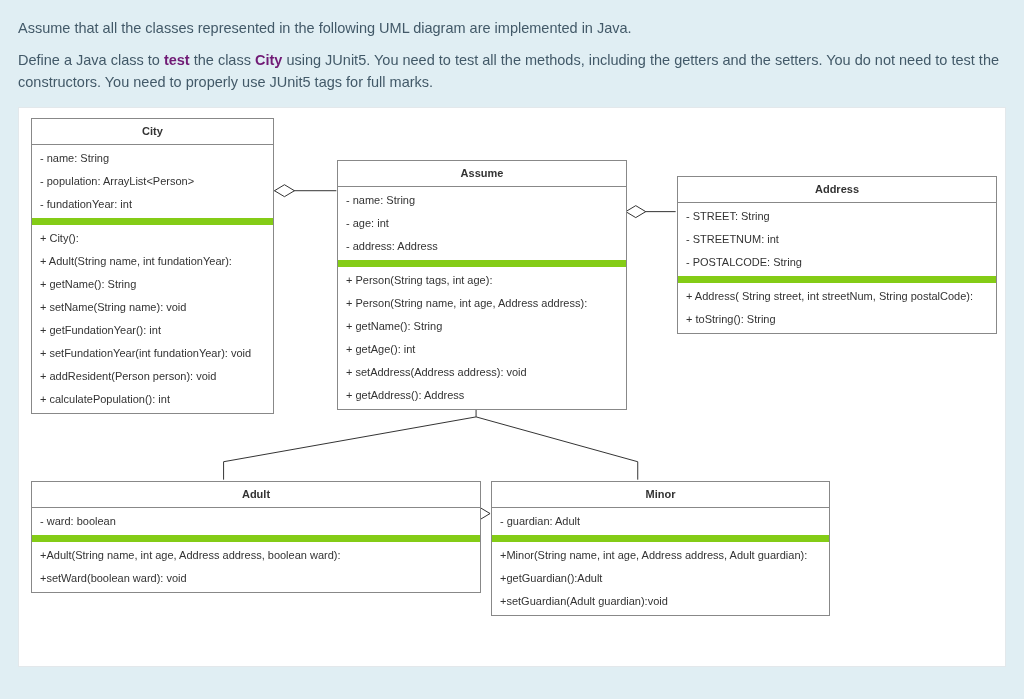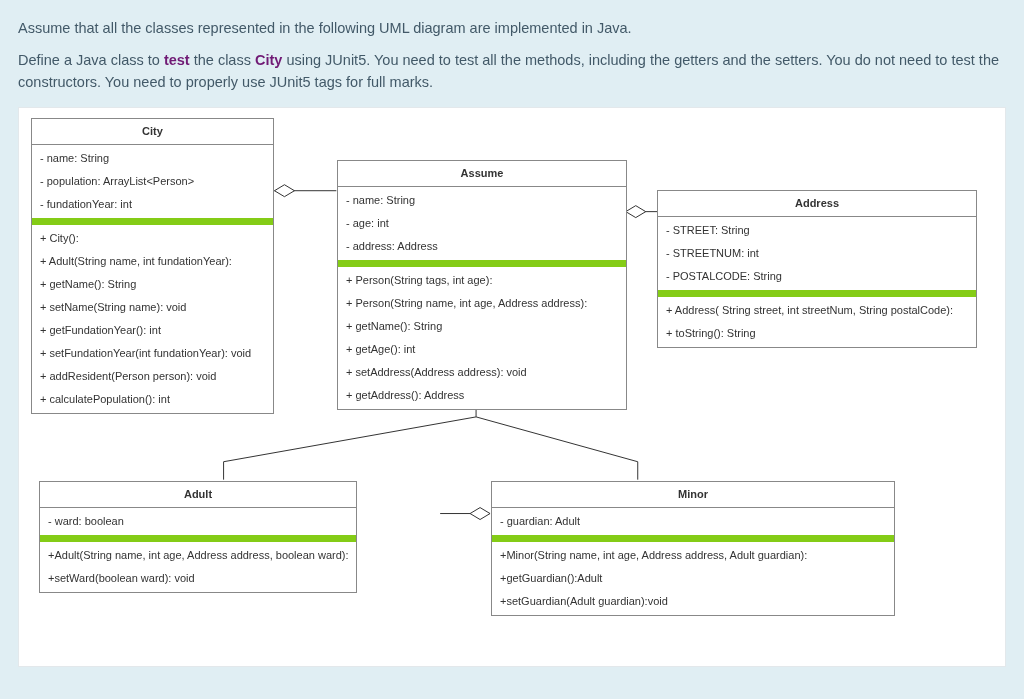--- a/index.html
+++ b/index.html
@@ -131,45 +131,45 @@
     <div class="section">
       <div class="row">+ Person(String tags, int age):</div>
       <div class="row">+ Person(String name, int age, Address address):</div>
       <div class="row">+ getName(): String</div>
       <div class="row">+ getAge(): int</div>
       <div class="row">+ setAddress(Address address): void</div>
       <div class="row">+ getAddress(): Address</div>
     </div>
   </div>
 
-  <div class="class-box" style="left:638px; top:68px; width:320px;margin-top:14px;">
+  <div class="class-box" style="left:658px; top:68px; width:320px;">
     <div class="class-title">Address</div>
     <div class="section">
       <div class="row">- STREET: String</div>
       <div class="row">- STREETNUM: int</div>
       <div class="row">- POSTALCODE: String</div>
     </div>
     <div class="section">
       <div class="row">+ Address( String street, int streetNum, String postalCode):</div>
       <div class="row">+ toString(): String</div>
     </div>
   </div>
 
-  <div class="class-box" style="left:20px; top:373px; width:318px;">
+  <div class="class-box" style="left:12px; top:373px; width:450px;">
     <div class="class-title">Adult</div>
     <div class="section">
       <div class="row">- ward: boolean</div>
     </div>
     <div class="section">
       <div class="row">+Adult(String name, int age, Address address, boolean ward):</div>
       <div class="row">+setWard(boolean ward): void</div>
     </div>
   </div>
 
-  <div class="class-box" style="left:472px; top:373px; width:404px;">
+  <div class="class-box" style="left:472px; top:373px; width:339px;">
     <div class="class-title">Minor</div>
     <div class="section">
       <div class="row">- guardian: Adult</div>
     </div>
     <div class="section">
       <div class="row">+Minor(String name, int age, Address address, Adult guardian):</div>
       <div class="row">+getGuardian():Adult</div>
       <div class="row">+setGuardian(Adult guardian):void</div>
     </div>
   </div>

